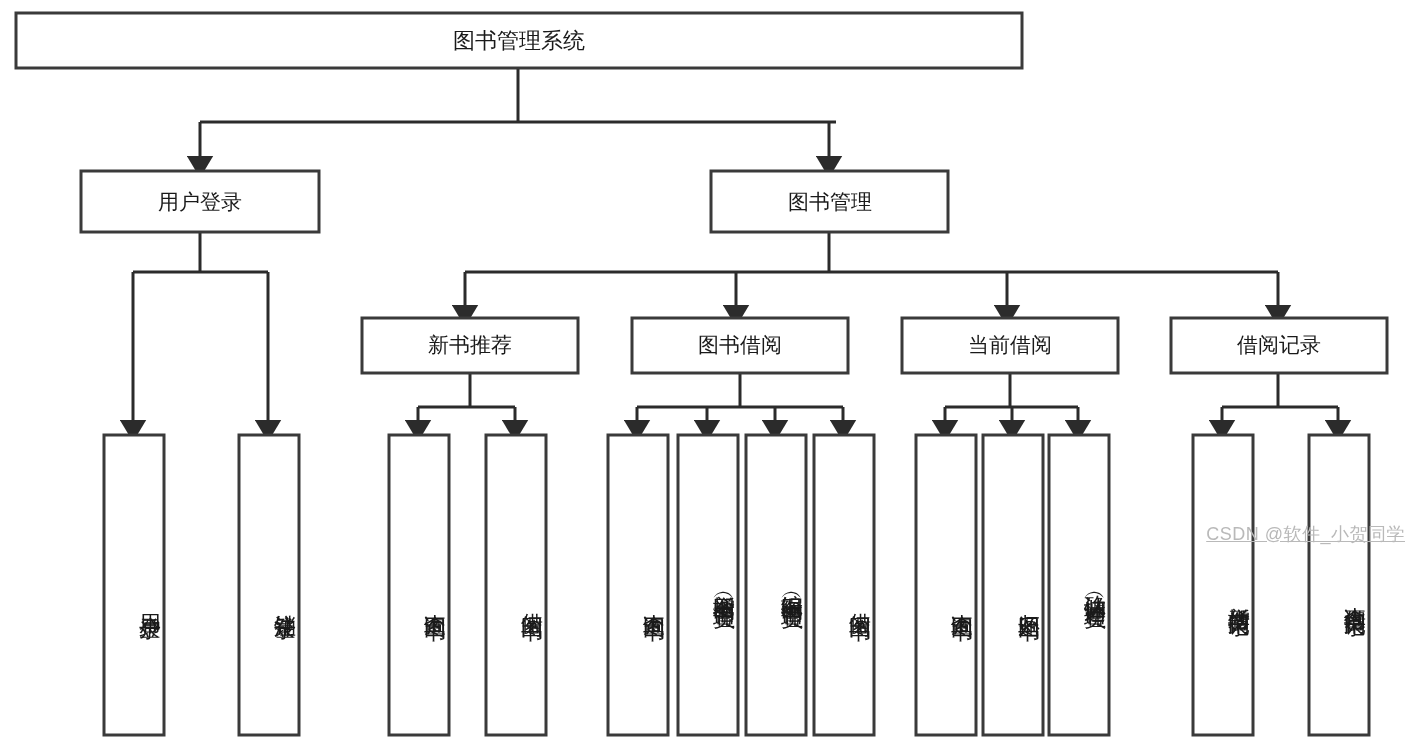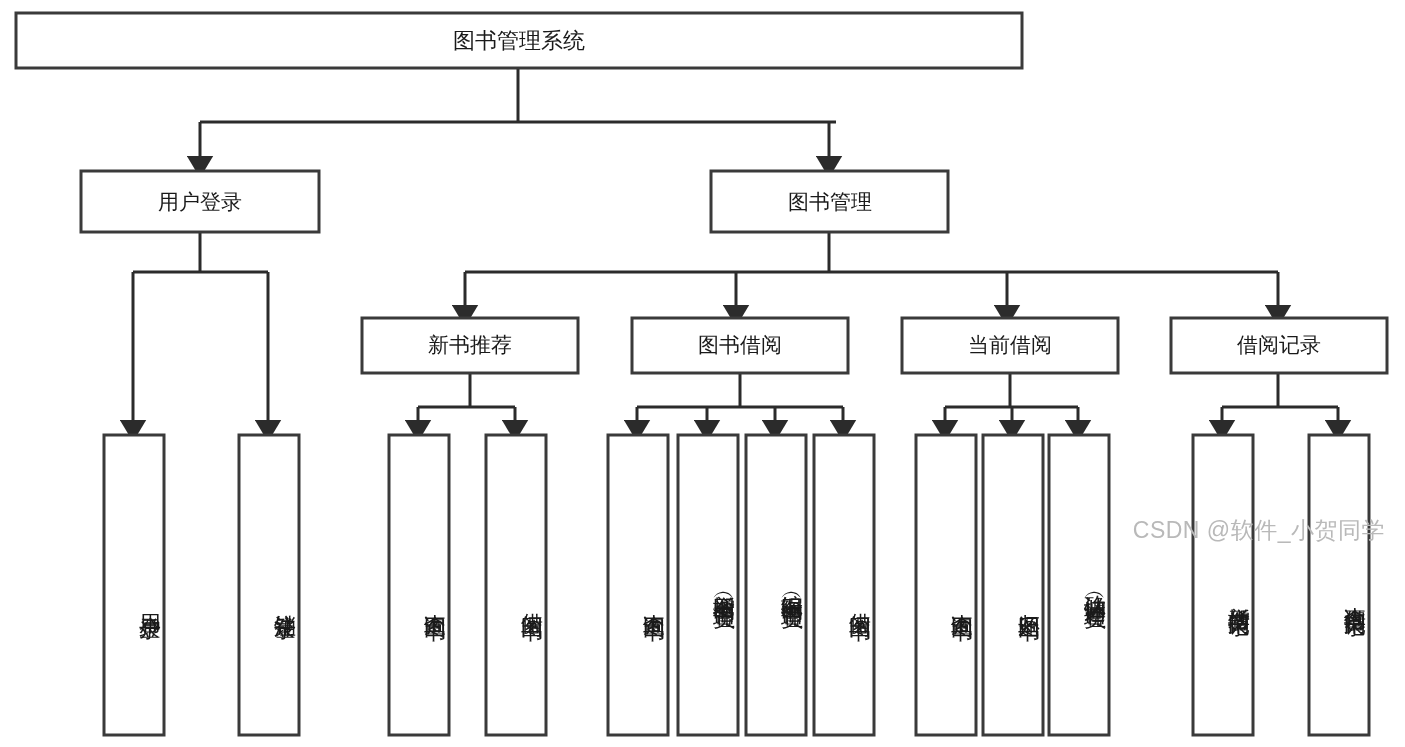--- a/index.html
+++ b/index.html
@@ -58,27 +58,28 @@
     font-size: 22px;
     line-height: 1.08;
     color: #1a1a1a;
     letter-spacing: 2px;
     text-align: center;
     white-space: nowrap;
     pointer-events: none;
   }
   .watermark {
     position: absolute;
-    right: 20px;
+    right: 0;
     bottom: 4px;
     font-family: "Liberation Sans", "DejaVu Sans", sans-serif;
-    font-size: 23px;
+    font-size: 18px;
     color: #b9b9b9;
     letter-spacing: 0.5px;
     white-space: nowrap;
+    text-decoration: underline;
   }
 </style>
 </head>
 <body>
 
 <div id="diagram-root">
 
   <svg id="flow-svg" viewBox="0 0 1405 747">
     <defs>
       <marker id="arrowhead" markerWidth="9" markerHeight="9" refX="1.5" refY="4.5" orient="auto" markerUnits="strokeWidth">

